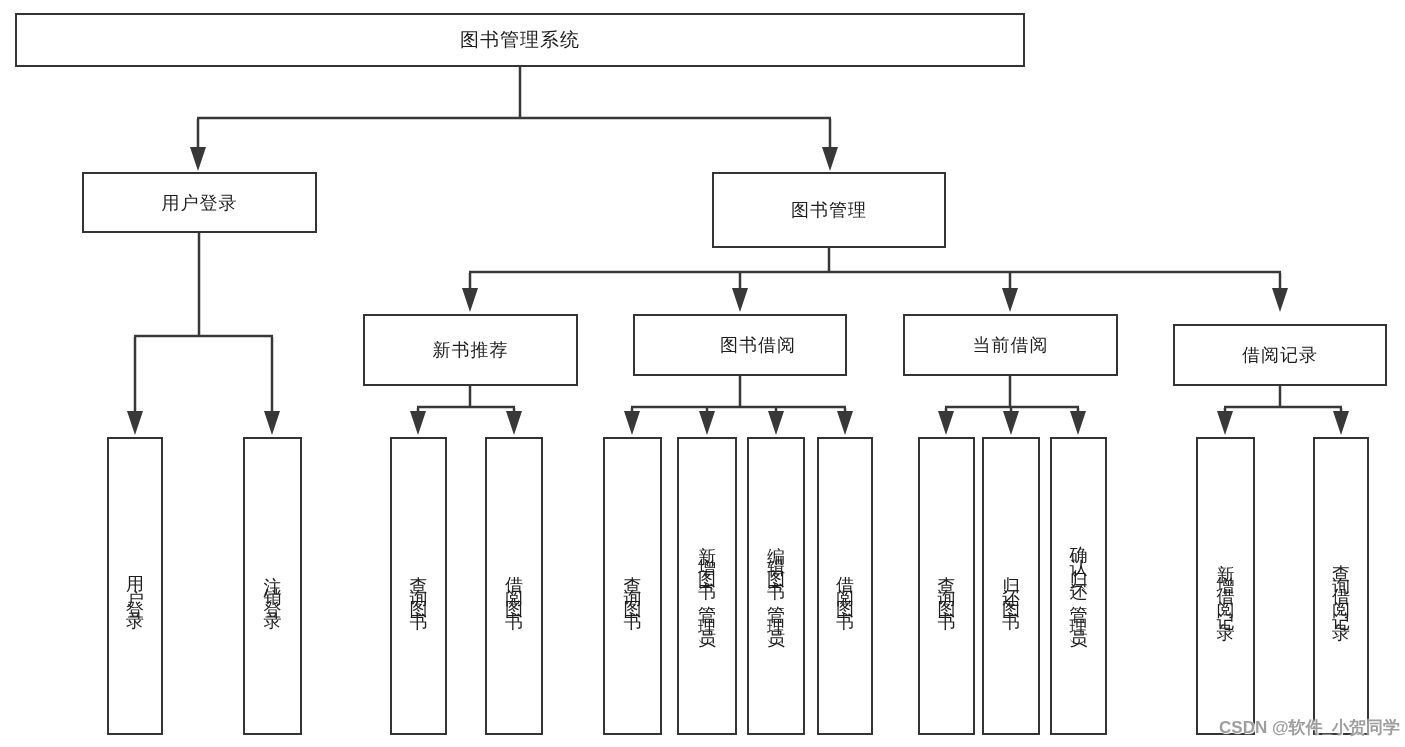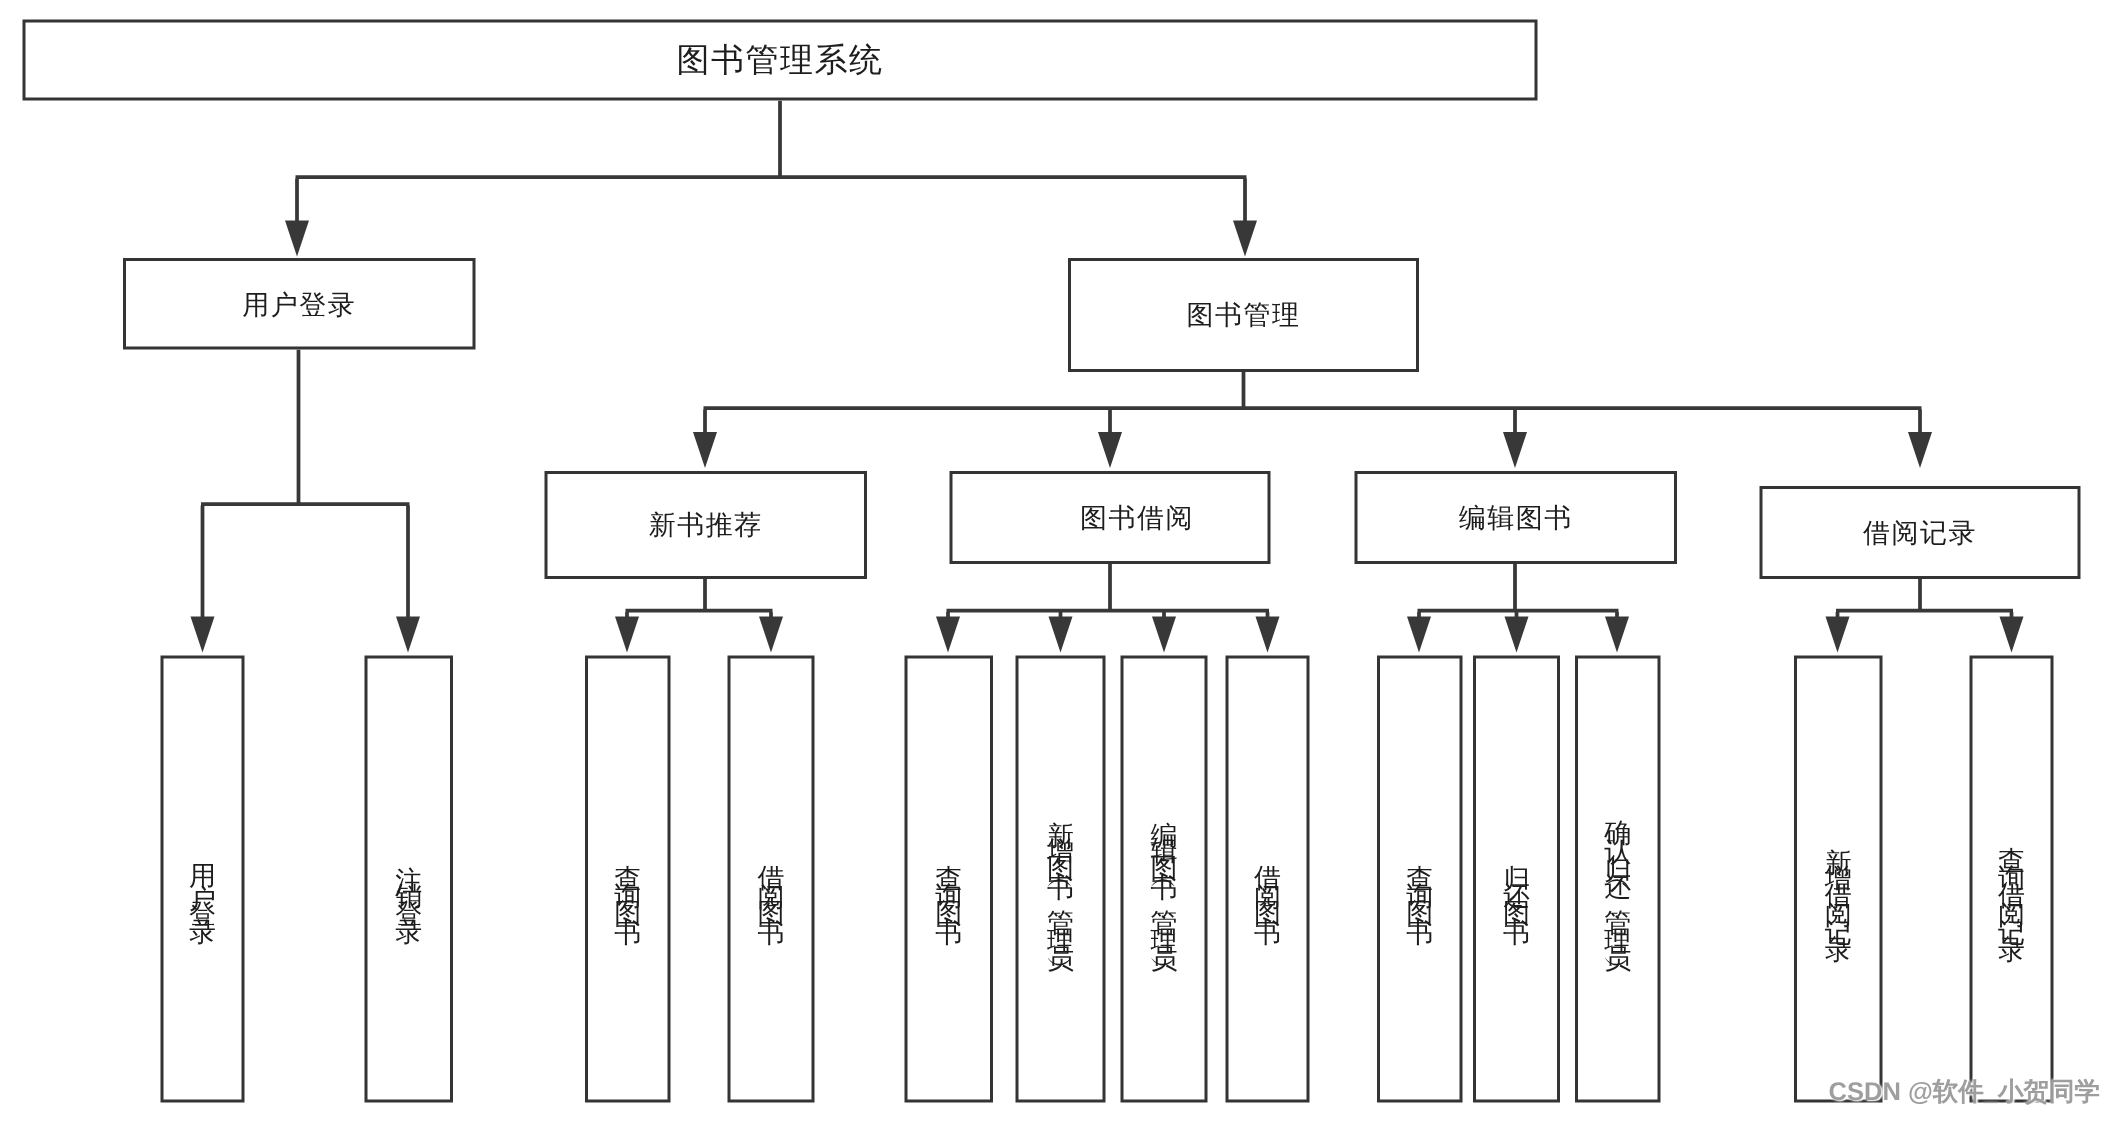--- a/index.html
+++ b/index.html
@@ -9,21 +9,21 @@
     overflow:hidden;
   }
   #canvas{position:absolute;inset:0;width:1405px;height:747px;}
   svg.connectors{position:absolute;left:0;top:0;pointer-events:none;}
   .box{
     position:absolute;background:#ffffff;border:2px solid #343434;
     display:flex;align-items:center;justify-content:center;
     color:#1d1d1d;box-sizing:border-box;
   }
   .hbox span{font-size:18px;letter-spacing:1px;white-space:nowrap;}
-  .root span{font-size:22px;}
+  .root span{font-size:19px;}
   .vbox span{
     writing-mode:vertical-lr;text-orientation:mixed;
     font-size:18px;line-height:1;letter-spacing:12px;white-space:nowrap;
   }
   .watermark{
     position:absolute;left:1188px;top:716px;width:212px;
     font-size:17px;color:rgba(148,148,148,0.9);
     text-shadow:0 0 2px #ffffff,1px 1px 1px #ffffff;
     white-space:nowrap;text-align:right;font-weight:bold;
   }
@@ -80,21 +80,21 @@
     <span>图书管理</span>
   </div>
 
   <div class="box hbox" style="left:363px;top:314px;width:215px;height:72px;">
     <span>新书推荐</span>
   </div>
   <div class="box hbox" style="left:633px;top:314px;width:214px;height:62px;padding-left:36px;">
     <span>图书借阅</span>
   </div>
   <div class="box hbox" style="left:903px;top:314px;width:215px;height:62px;">
-    <span>编辑图书</span>
+    <span>当前借阅</span>
   </div>
   <div class="box hbox" style="left:1173px;top:324px;width:214px;height:62px;">
     <span>借阅记录</span>
   </div>
 
   <div class="box vbox" style="left:107px;top:437px;width:56px;height:298px;">
     <span>用户登录</span>
   </div>
   <div class="box vbox" style="left:243px;top:437px;width:59px;height:298px;">
     <span>注销登录</span>

